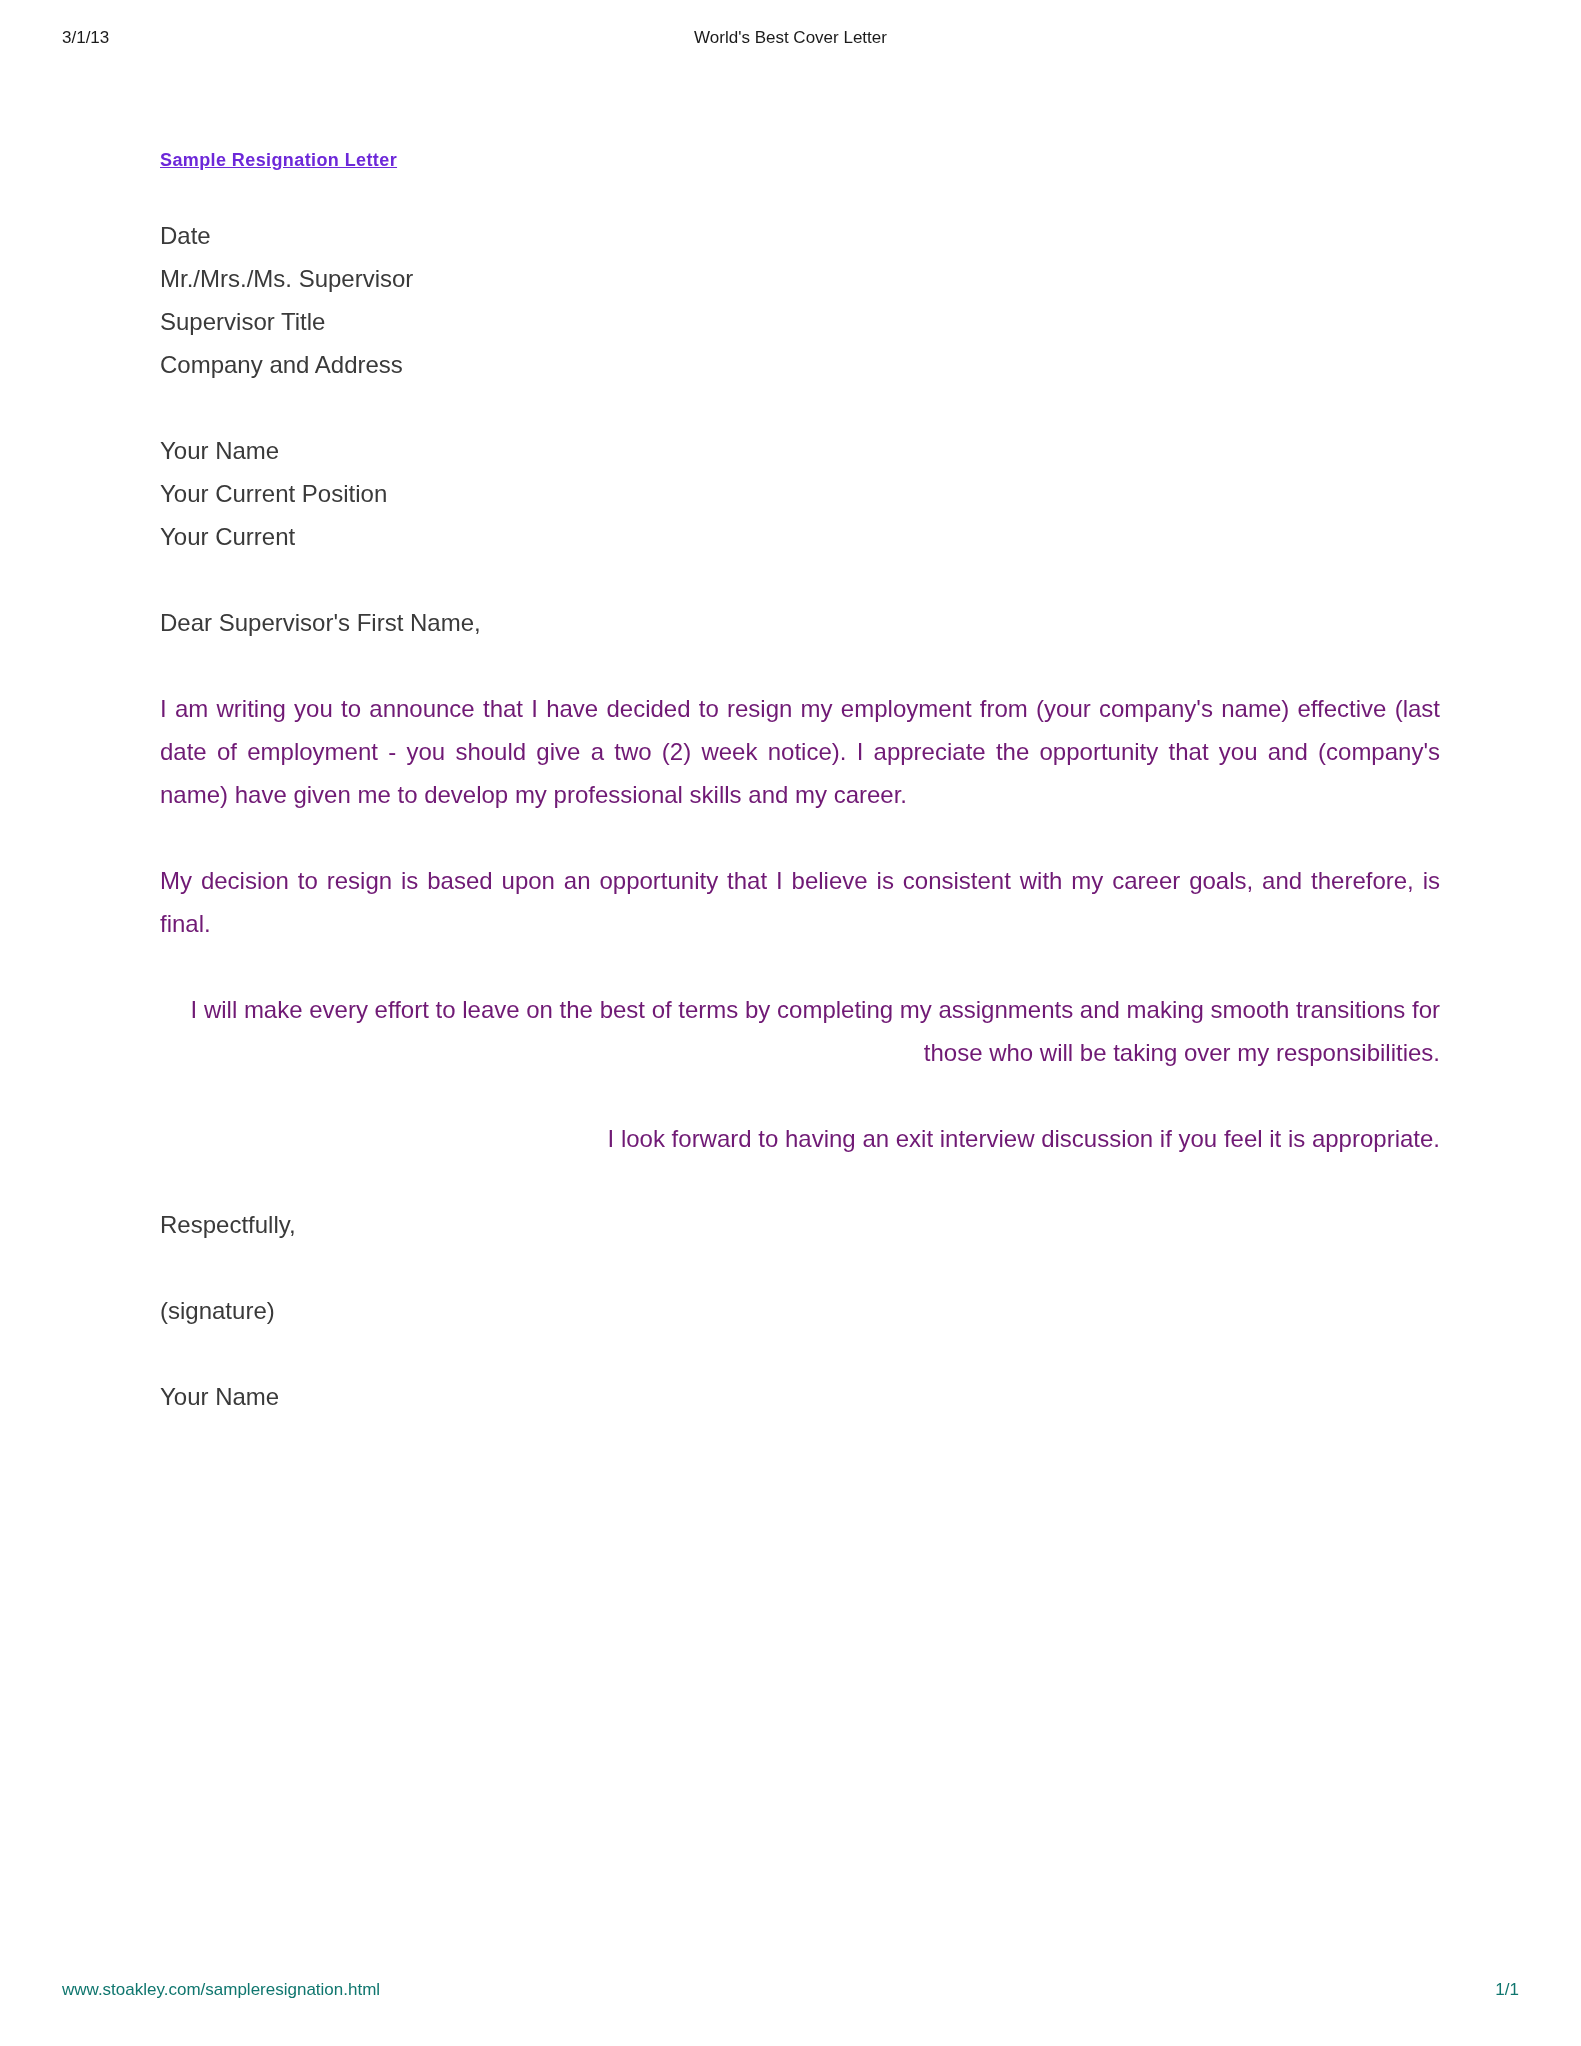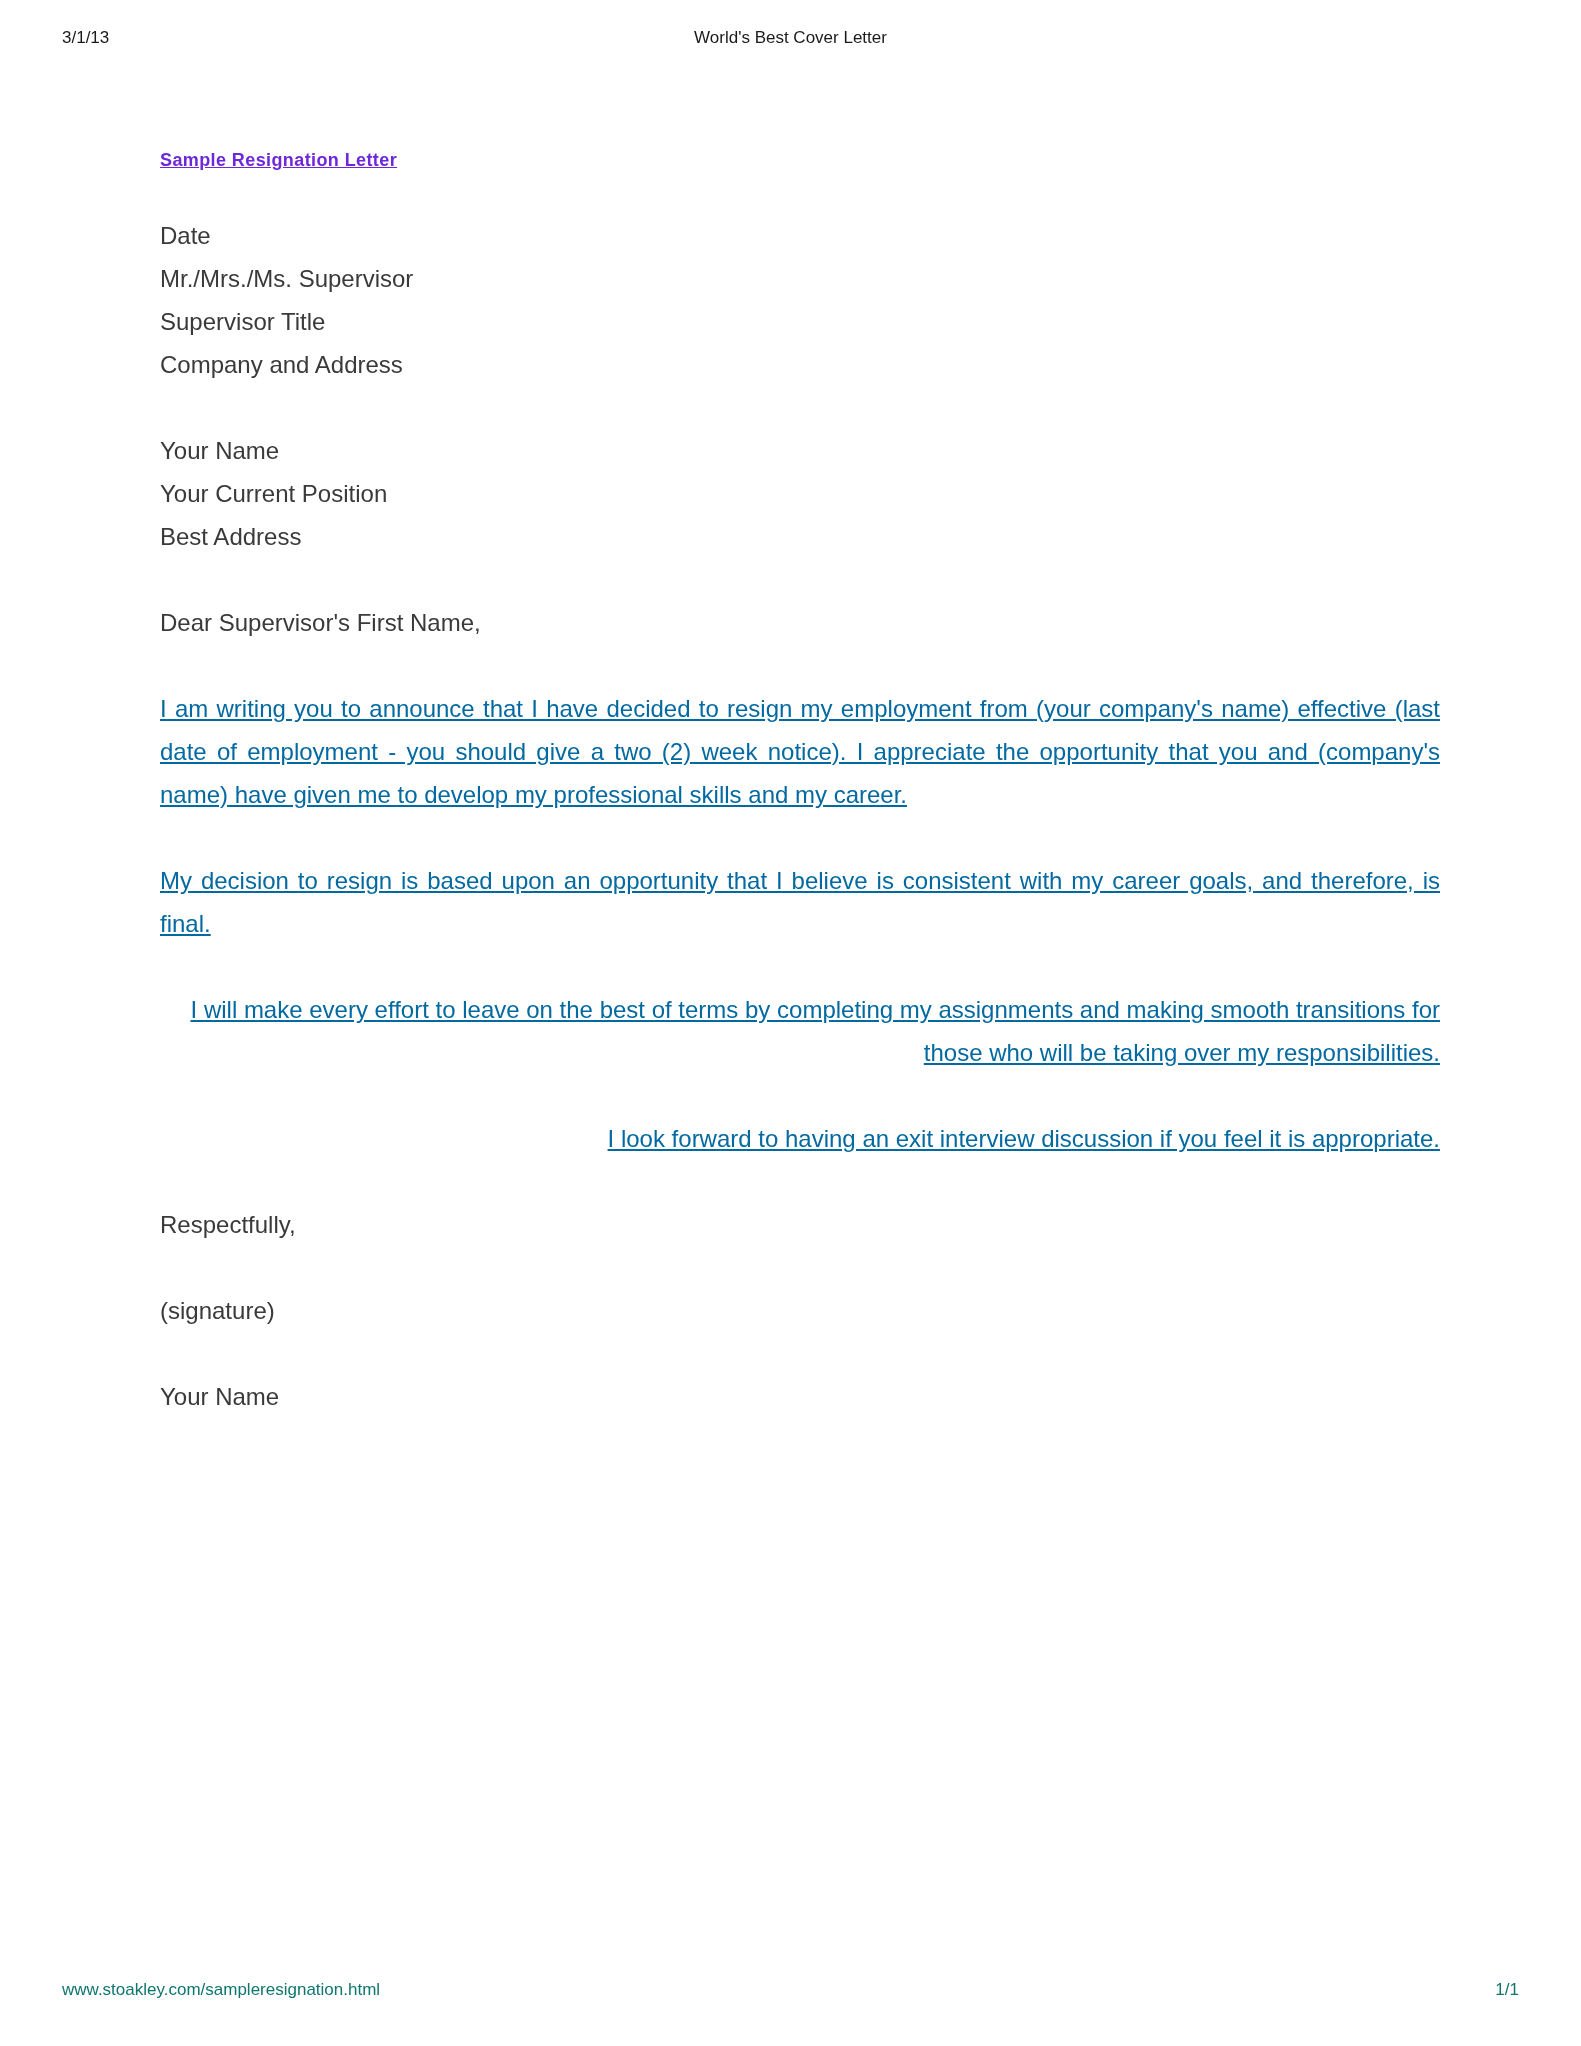--- a/index.html
+++ b/index.html
@@ -101,27 +101,26 @@
     line-height: 43px;
     color: #3a3a3a;
     white-space: nowrap;
     margin: 0;
     padding: 0;
   }
 
   .para {
     font-size: 24px;
     line-height: 43px;
-    color: #0369a1;
+    color: #701a75;
     margin: 0;
     padding: 0;
     text-align: justify;
     text-justify: inter-word;
     width: 1280px;
-    text-decoration: underline;
   }
   .para-nojust {
     text-align: right;
   }
 
   .closing {
     font-size: 24px;
     line-height: 43px;
     color: #3a3a3a;
     margin: 0;
@@ -150,21 +149,21 @@
       <div class="line">Mr./Mrs./Ms. Supervisor</div>
       <div class="line">Supervisor Title</div>
       <div class="line">Company and Address</div>
     </div>
 
     <div class="spacer-block"></div>
 
     <div class="addr-block">
       <div class="line">Your Name</div>
       <div class="line">Your Current Position</div>
-      <div class="line">Best Address</div>
+      <div class="line">Your Current</div>
     </div>
 
     <div class="spacer-block"></div>
 
     <div class="line">Dear Supervisor's First Name,</div>
 
     <div class="spacer-block"></div>
 
     <p class="para">I am writing you to announce that I have decided to resign my employment from (your company's name) effective (last date of employment - you should give a two (2) week notice).  I appreciate the opportunity that you and (company's name) have given me to develop my professional skills and my career.</p>
 

